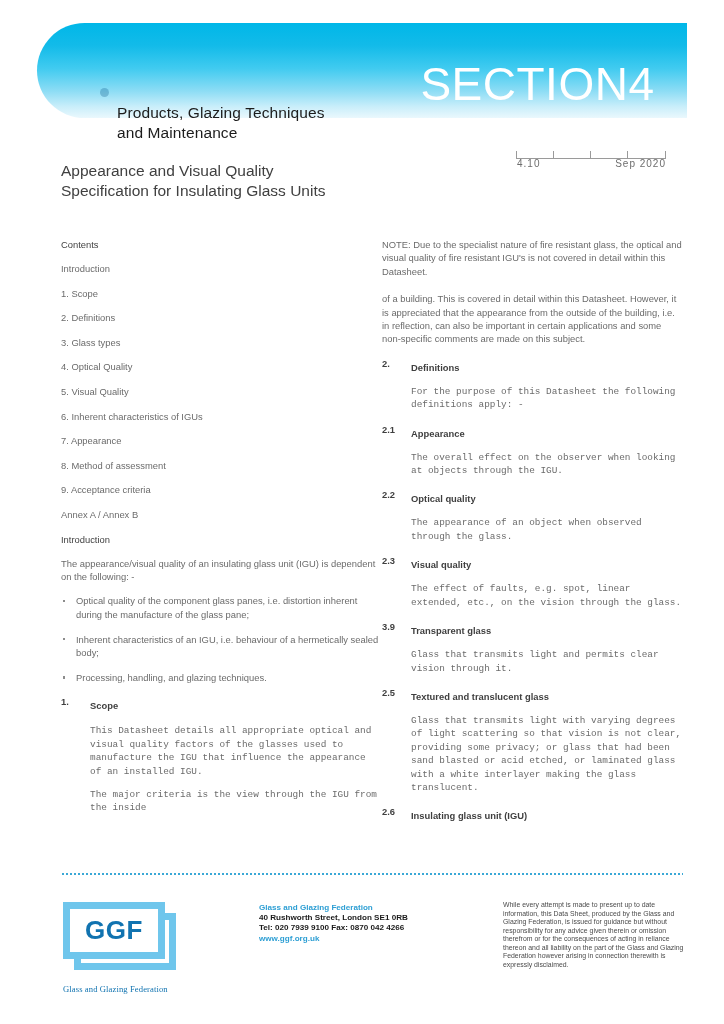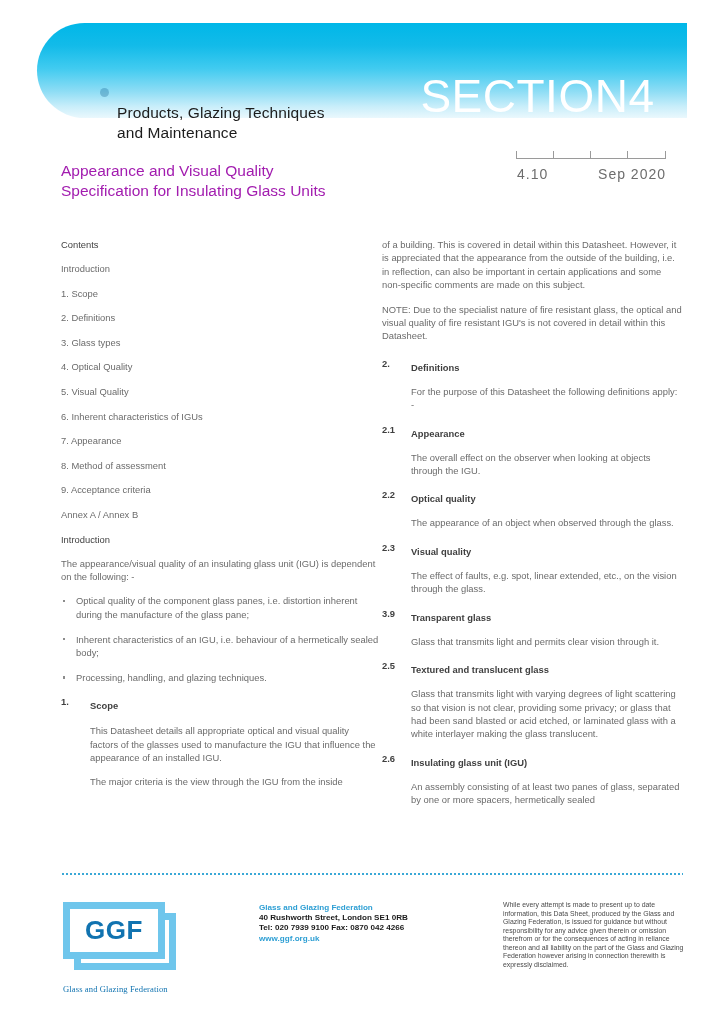--- a/index.html
+++ b/index.html
@@ -51,39 +51,39 @@
     font-size: 15.5px;
     line-height: 20px;
     color: #1c1c1c;
     letter-spacing: 0.1px;
     margin-top: 28px;
   }
   .banner-title .line { display: block; }
   .banner-section {
     position: absolute;
     right: 33px;
-    top: 50px;
+    top: 38px;
     font-size: 46px;
     line-height: 46px;
     color: #ffffff;
     letter-spacing: 0.5px;
     font-weight: 400;
     white-space: nowrap;
   }
   .banner-section .num { letter-spacing: 0; }
 
   
   .doc-title {
     position: absolute;
     left: 61px;
     top: 161px;
     width: 380px;
     font-size: 15.5px;
     line-height: 19.5px;
-    color: #a21caf;
+    color: #404040;
   }
   .doc-title .line { display: block; }
 
   
   .ruler {
     position: absolute;
     left: 516px;
     top: 150px;
     width: 150px;
     height: 32px;
@@ -97,22 +97,22 @@
   }
   .ruler-tick {
     position: absolute;
     top: 1px;
     width: 1px;
     height: 8px;
     background: #9a9a9a;
   }
   .ruler-label {
     position: absolute;
-    top: 16px;
-    font-size: 14px;
+    top: 8px;
+    font-size: 10px;
     color: #6d6d6d;
     letter-spacing: 1px;
     white-space: nowrap;
   }
   .ruler-label.left { left: 1px; }
   .ruler-label.right { right: 0px; }
 
   
   .col {
     position: absolute;
@@ -180,20 +180,21 @@
   }
   .sec-head {
     font-size: 9.4px;
     line-height: 13px;
     color: #3f3f3f;
     font-weight: bold;
   }
   .sec-body {
     padding-left: 29px;
     margin-bottom: 11px;
+    font-family: Liberation Mono, monospace;
   }
   .sec-body p {
     font-size: 9.4px;
     line-height: 13.4px;
     color: #6b6b6b;
     margin: 0 0 10px 0;
   }
   .sec-body p:last-child { margin-bottom: 0; }
 
   
@@ -335,23 +336,23 @@
   </div>
   <div class="sec-body">
     <p>This Datasheet details all appropriate optical and visual quality factors of the glasses used to manufacture the IGU that influence the appearance of an installed IGU.</p>
     <p>The major criteria is the view through the IGU from the inside</p>
   </div>
 
 </div>
 
 <div class="col col-right">
 
+  <p class="body" style="margin-bottom:14px">NOTE: Due to the specialist nature of fire resistant glass, the optical and visual quality of fire resistant IGU's is not covered in detail within this Datasheet.</p>
+
   <p class="body">of a building. This is covered in detail within this Datasheet. However, it is appreciated that the appearance from the outside of the building, i.e. in reflection, can also be important in certain applications and some non-specific comments are made on this subject.</p>
-
-  <p class="body" style="margin-bottom:14px">NOTE: Due to the specialist nature of fire resistant glass, the optical and visual quality of fire resistant IGU's is not covered in detail within this Datasheet.</p>
 
   <div class="sec">
     <span class="sec-num">2.</span>
     <span class="sec-head">Definitions</span>
   </div>
   <div class="sec-body">
     <p>For the purpose of this Datasheet the following definitions apply: -</p>
   </div>
 
   <div class="sec">
@@ -390,23 +391,20 @@
     <span class="sec-num">2.5</span>
     <span class="sec-head">Textured and translucent glass</span>
   </div>
   <div class="sec-body">
     <p>Glass that transmits light with varying degrees of light scattering so that vision is not clear, providing some privacy; or glass that had been sand blasted or acid etched, or laminated glass with a white interlayer making the glass translucent.</p>
   </div>
 
   <div class="sec">
     <span class="sec-num">2.6</span>
     <span class="sec-head">Insulating glass unit (IGU)</span>
-  </div>
-  <div class="sec-body">
-    <p>An assembly consisting of at least two panes of glass, separated by one or more spacers, hermetically sealed</p>
   </div>
 
 </div>
 
 <div class="divider"></div>
 
 <div class="logo-wrap">
   <div class="logo-mark">
     <div class="logo-sq-back"></div>
     <div class="logo-sq-front"></div>

